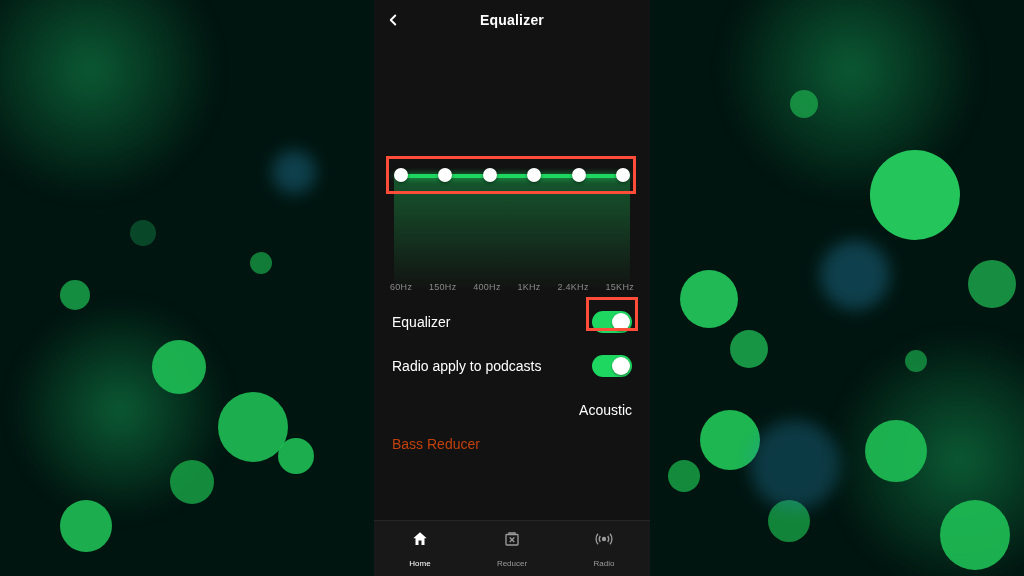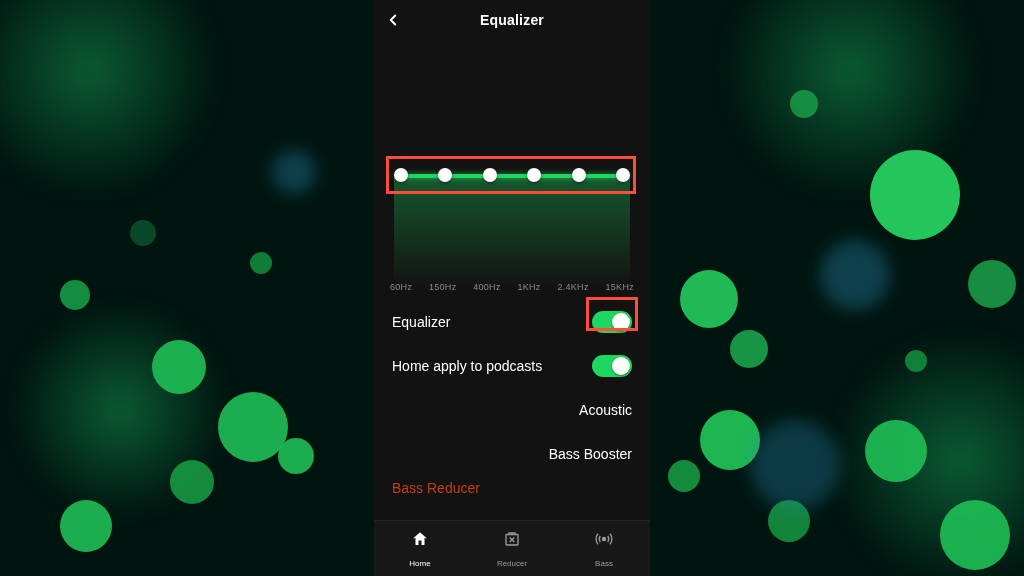--- a/index.html
+++ b/index.html
@@ -185,31 +185,28 @@
     <div class="settings" style="position:relative;">
       <div class="row">
         <span>Equalizer</span>
         <div class="toggle">
             <div class="knob"></div>
           </div>
       </div>
       <div class="toggle-highlight" style="top:5px;"></div>
 
       <div class="row">
-        <span>Home apply to podcasts</span>
+        <span>Radio apply to podcasts</span>
         <div class="toggle">
             <div class="knob"></div>
           </div>
       </div>
 
       <div class="row simple">
         <span>Acoustic</span>
-      </div>
-      <div class="row simple">
-        <span>Bass Booster</span>
       </div>
     </div>
 
     <div class="truncated-row">
       <span>Bass Reducer</span>
     </div>
 
   </div>
 
   <div class="navbar">
@@ -231,17 +228,17 @@
       </span>
       <span>Reducer</span>
     </div>
     <div class="nav-item">
       <span class="nav-icon">
         <svg viewBox="0 0 24 24" fill="none" stroke="currentColor" stroke-width="1.8">
             <circle cx="12" cy="12" r="2" fill="currentColor"></circle>
             <path d="M7 8a7 7 0 000 8M17 8a7 7 0 010 8M4 5a11 11 0 000 14M20 5a11 11 0 010 14"></path>
           </svg>
       </span>
-      <span>Bass</span>
+      <span>Radio</span>
     </div>
   </div>
 
 </div>
 
 </body></html>

